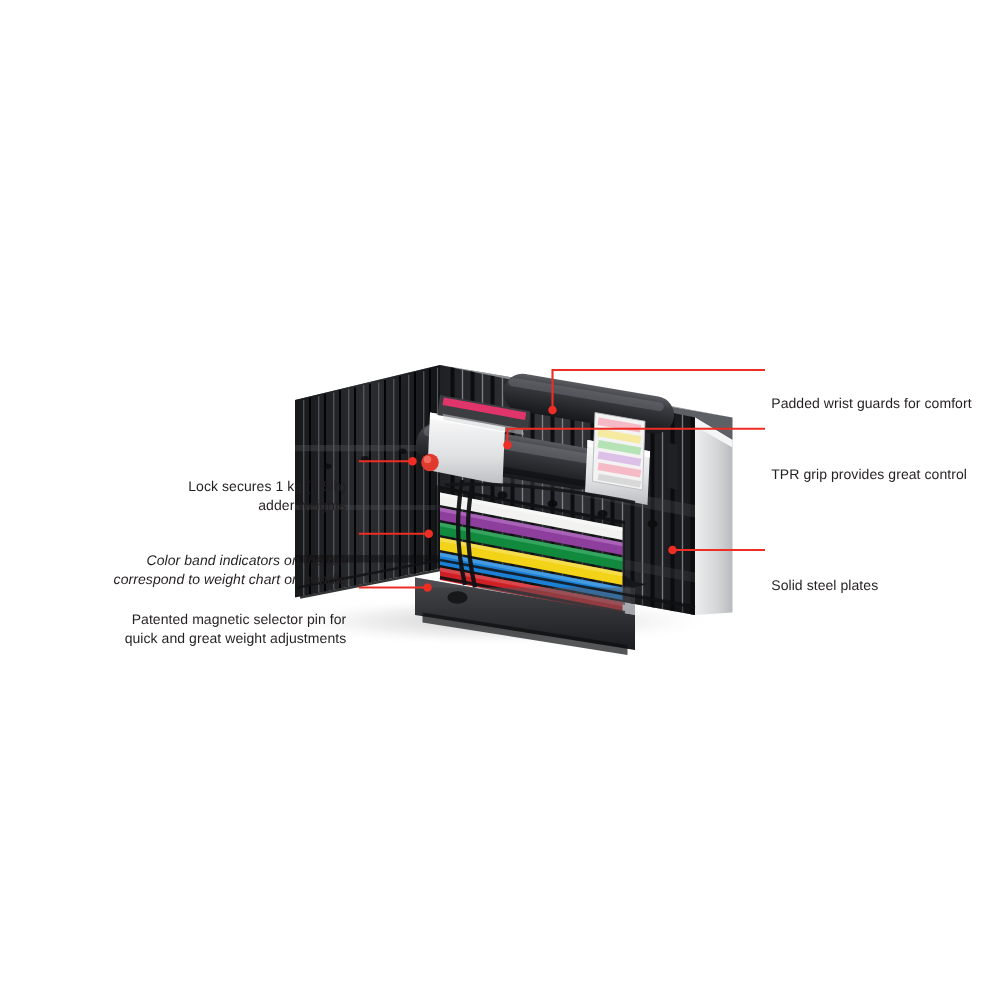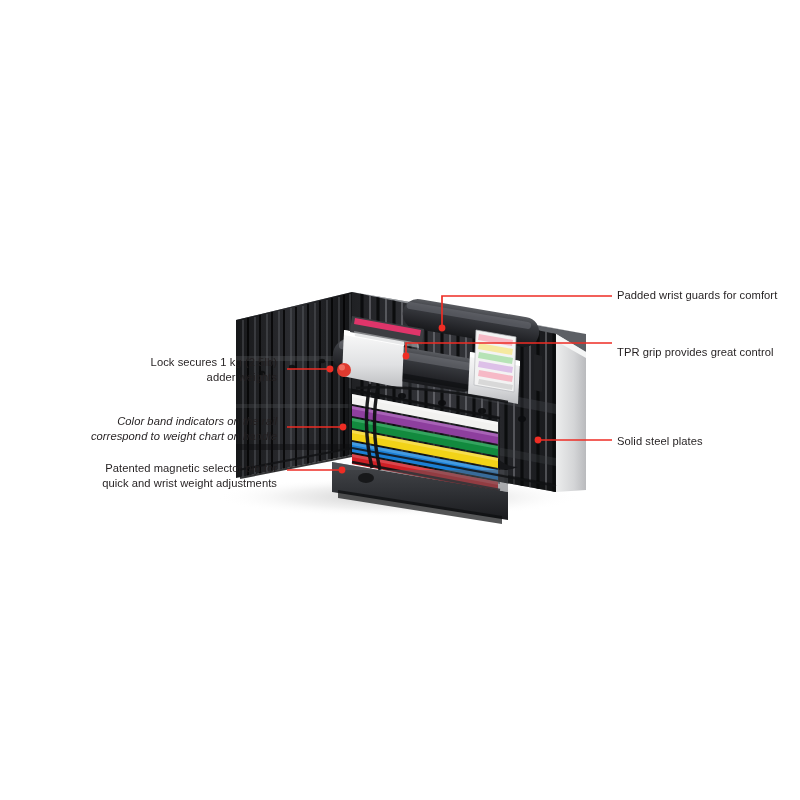--- a/index.html
+++ b/index.html
@@ -27,20 +27,21 @@
 
   
   .callout-label {
     position: absolute;
     font-size: 11.2px;
     line-height: 14.6px;
     letter-spacing: 0.005em;
     color: #231f20;
     white-space: pre-line;
     font-weight: 500;
+    margin-top: 28px;
   }
   .callout-label.left  { text-align: right; }
   .callout-label.right { text-align: left;  }
 
   
   #leaders {
     position: absolute;
     left: 0; top: 0;
     width: 800px; height: 800px;
     pointer-events: none;
@@ -370,15 +371,15 @@
 
   <div class="callout-label right" style="left:617px; top:345px; width:180px;">TPR grip provides great control</div>
 
   <div class="callout-label left" style="left:17px; top:355px; width:260px;text-align:right;">Lock secures 1 kg (2.5lb)
 adder weights</div>
 
   <div class="callout-label left" style="left:7px; top:414px; width:270px;font-style:italic;">Color band indicators on the rail
 correspond to weight chart on handle</div>
 
   <div class="callout-label left" style="left:7px; top:461px; width:270px;">Patented magnetic selector pin for
-quick and wrist weight adjustments</div>
+quick and great weight adjustments</div>
 
 </div>
 
 </body></html>

